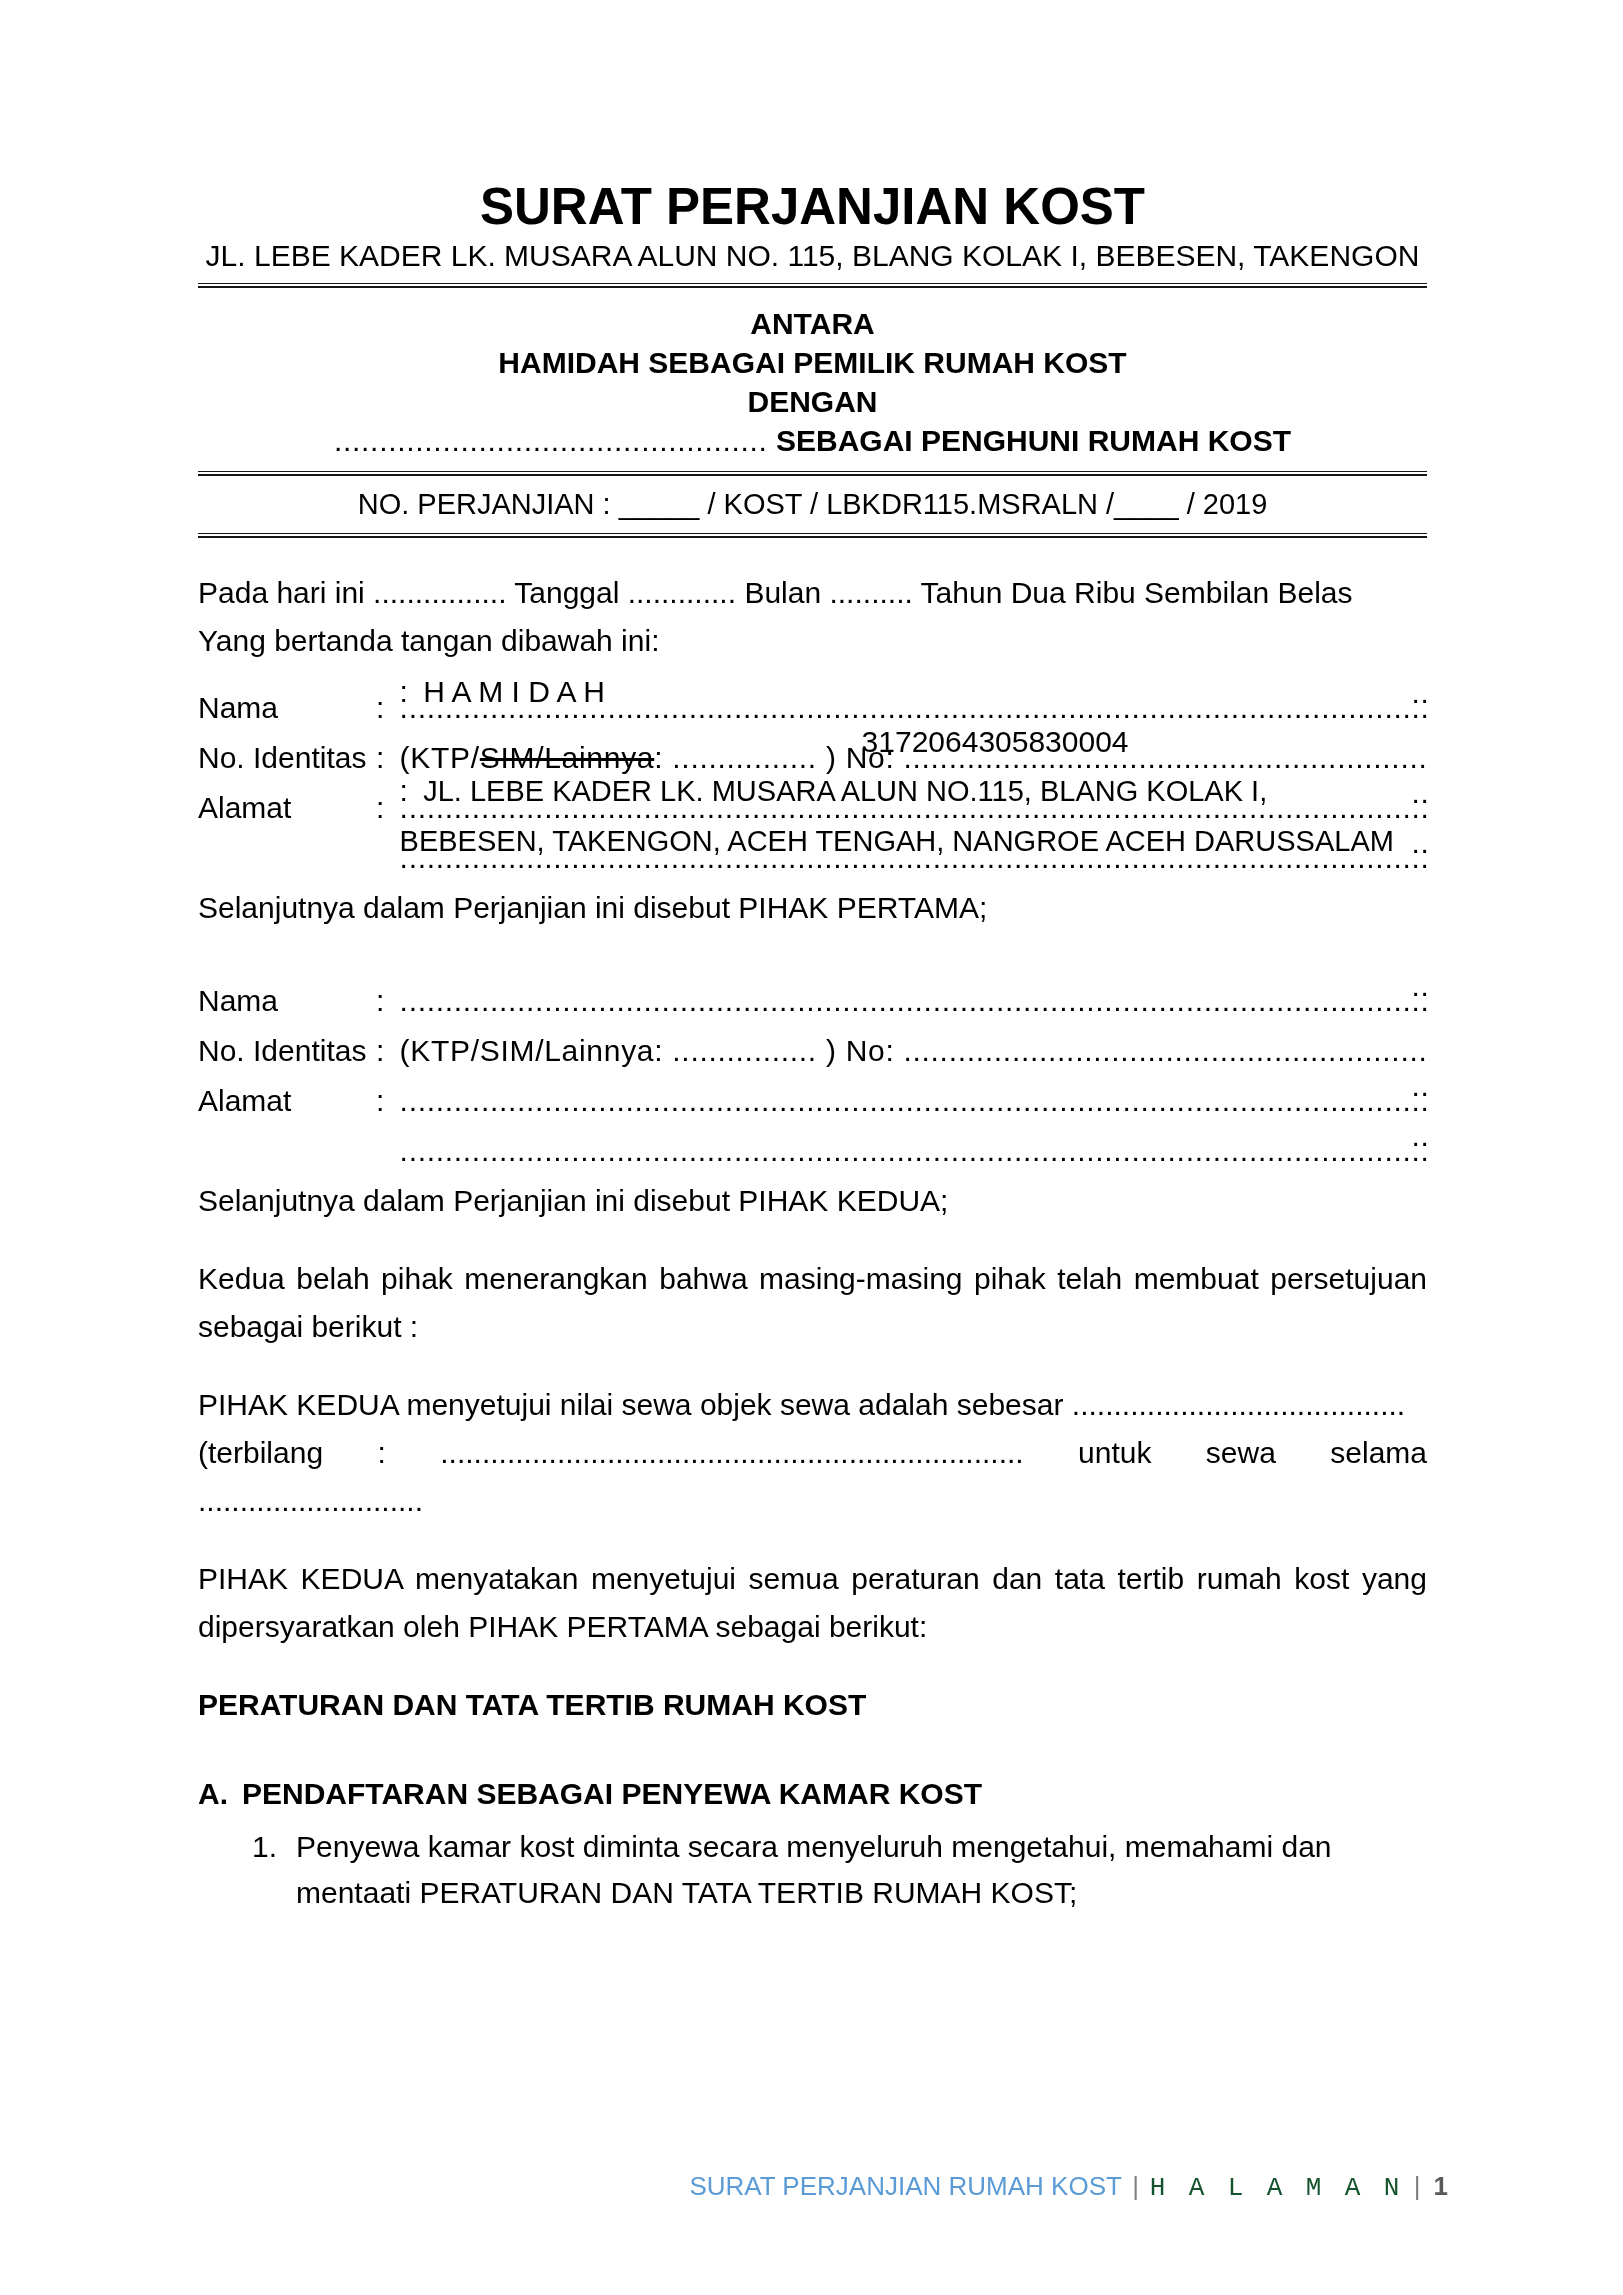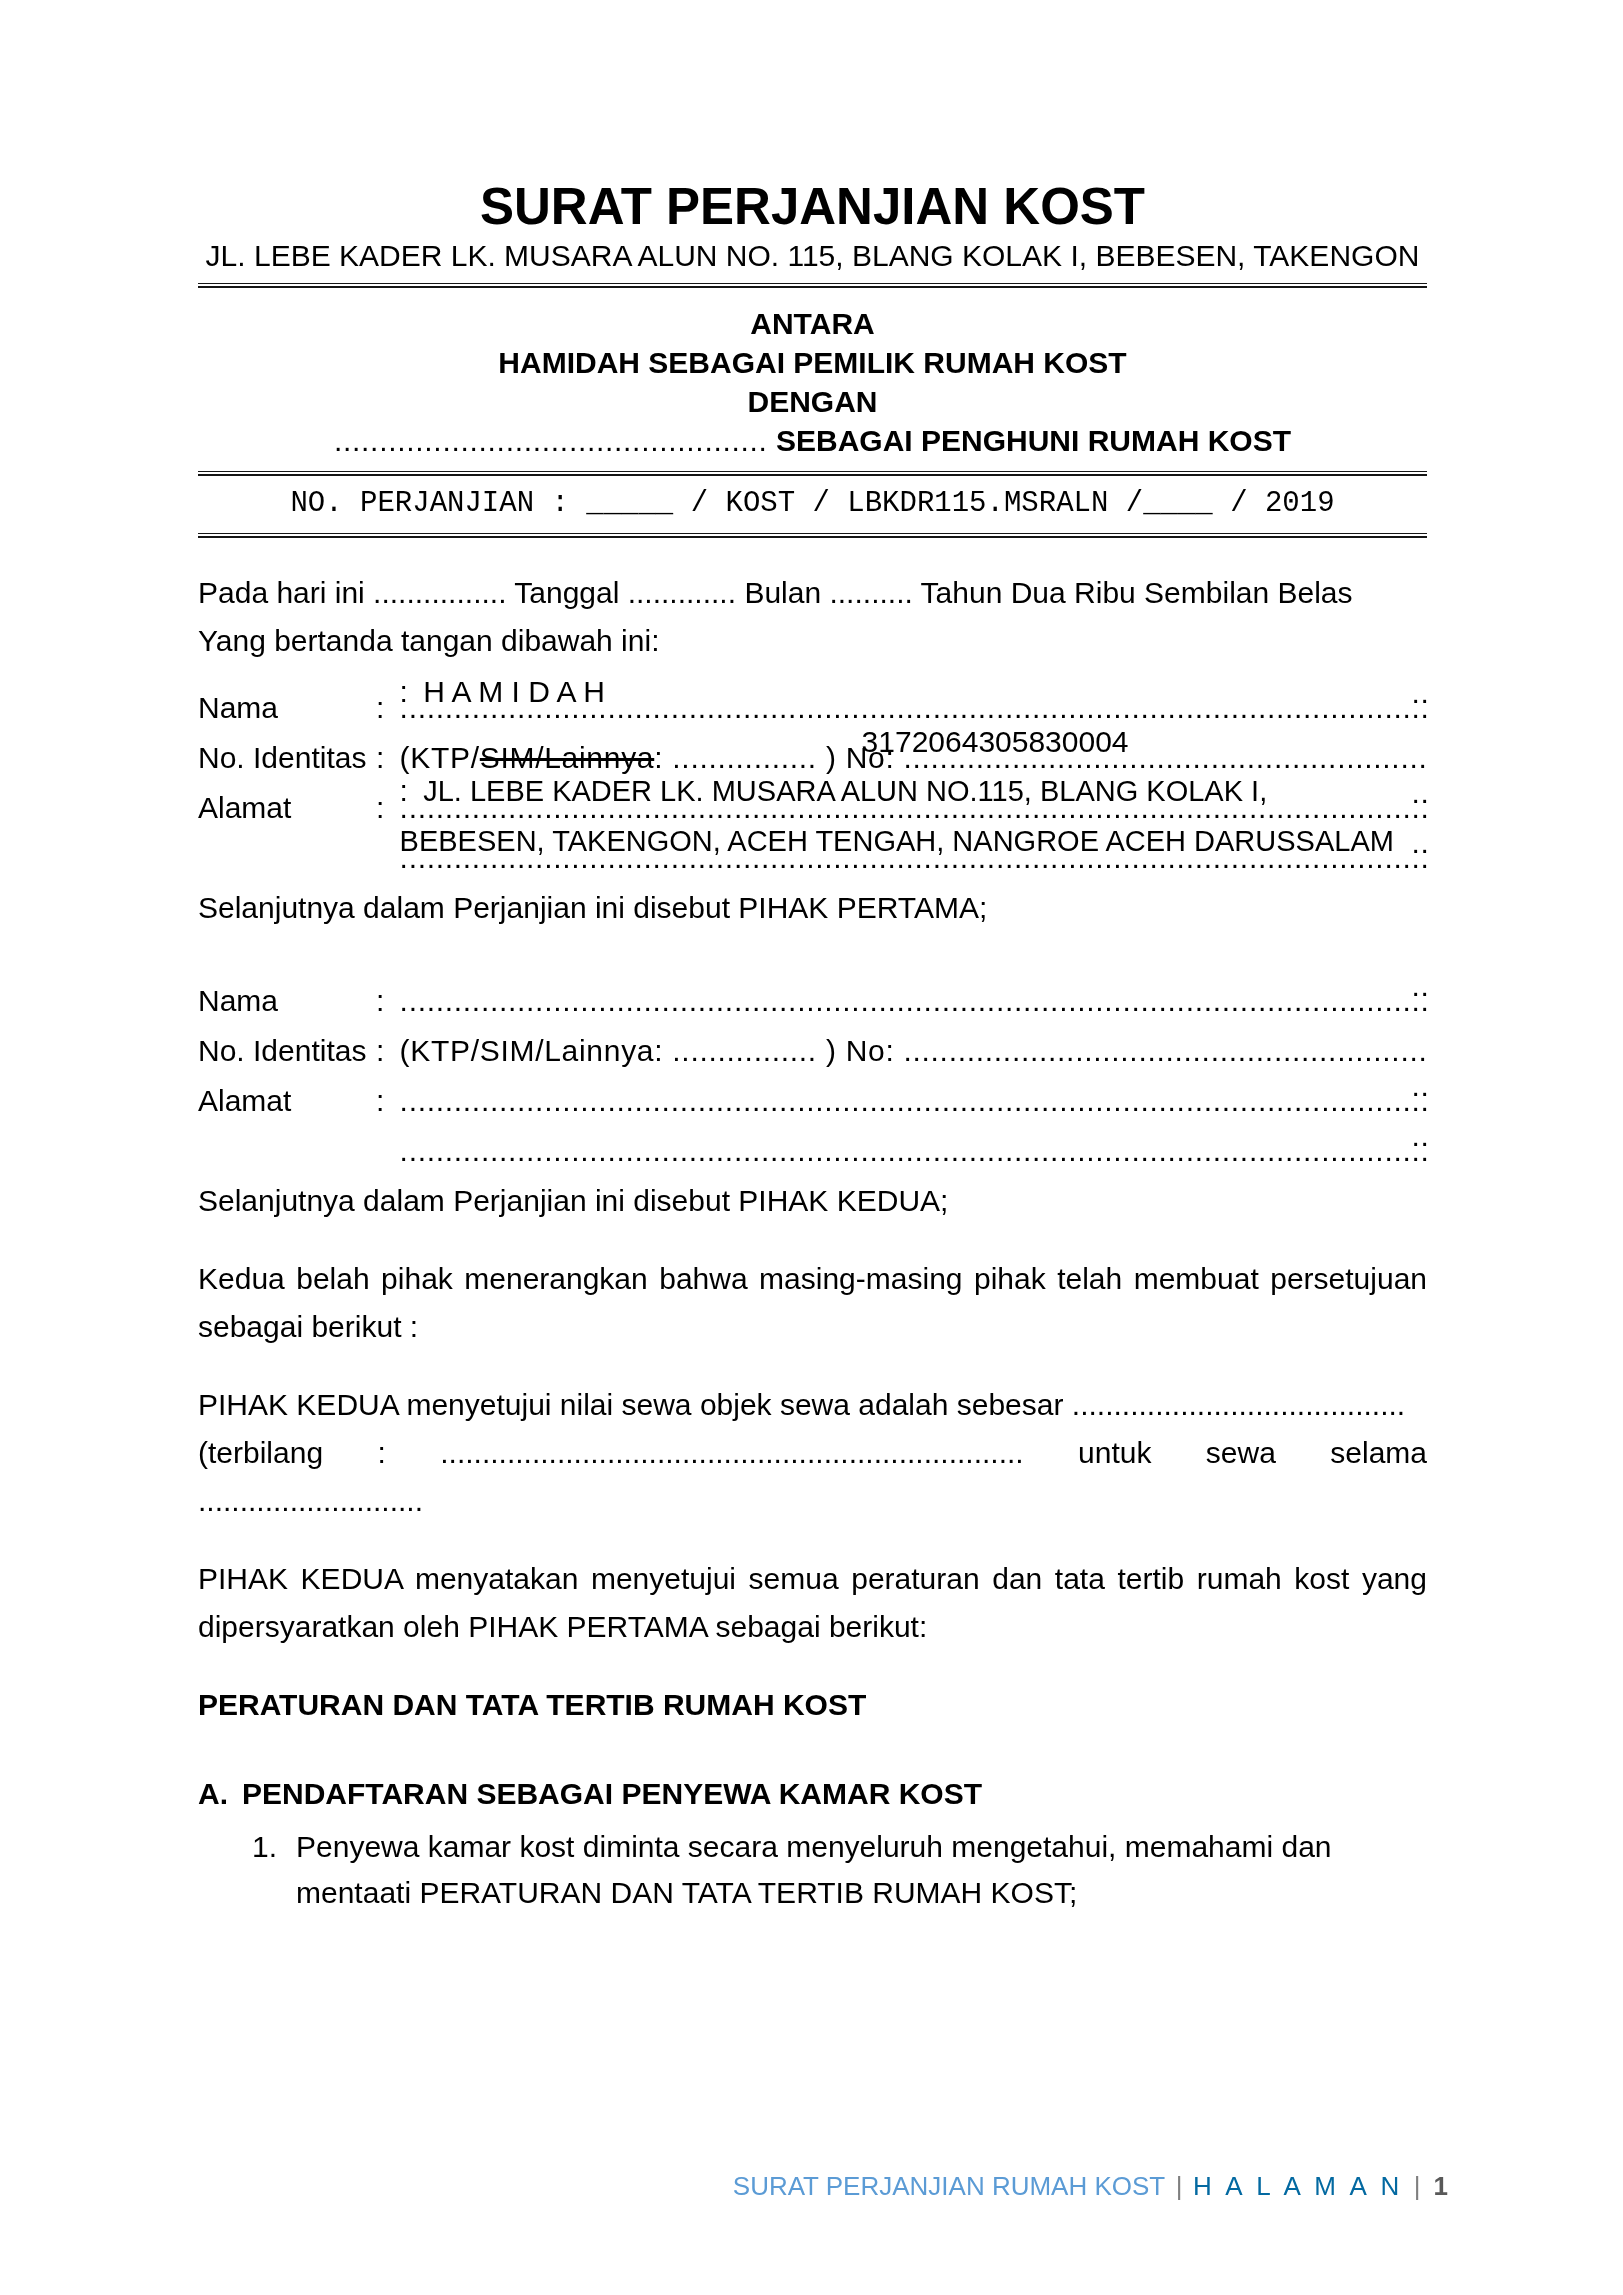--- a/index.html
+++ b/index.html
@@ -16,21 +16,21 @@
   .subtitle { margin-top:1.3px; text-align:center; font-size:30px; line-height:37px; }
 
   .rule { height:2px; border-top:1.3px solid #161616; border-bottom:2.6px solid #161616; }
   .r1 { margin-top:9.2px; }
   .r2 { margin-top:10.5px; }
   .r3 { margin-top:0; }
 
   .antara { margin-top:15.7px; text-align:center; font-weight:bold; line-height:39px; }
   .antara .ldots { font-weight:normal; letter-spacing:0.7px; }
 
-  .noperj { text-align:center; font-size:29px; line-height:38px; padding:9.2px 0 10.5px 0;font-family:Liberation Mono, monospace; }
+  .noperj { text-align:center; font-size:29px; line-height:38px; padding:9.2px 0 10.5px 0; }
 
   .opening { margin-top:31px; line-height:48px; }
   .nowrap  { white-space:nowrap; }
 
   .formsec { }
   .sec1 { margin-top:10.5px; }
   .sec2 { margin-top:37px; }
 
   .frow  { display:flex; align-items:flex-end; height:50px; position:relative; }
   .flabel{ width:178px; flex:none; line-height:37px; }
@@ -54,21 +54,21 @@
   .heading { margin-top:30px; font-weight:bold; line-height:48px; }
 
   .itemA { margin-top:41px; display:flex; font-weight:bold; line-height:48px; }
   .itemA .marker { width:44px; flex:none; }
   .item1 { margin-top:6.5px; display:flex; line-height:46px; }
   .item1 .marker { margin-left:54px; width:44px; flex:none; }
   .item1 .text   { flex:1; }
 
   .footer { position:absolute; top:2171px; right:175px; font-size:26px; white-space:nowrap; }
   .f-blue { color:#5b9bd5; }
-  .f-gray { color:#0369a1; }
+  .f-gray { color:#14532d;font-family:Liberation Mono, monospace; }
   .f-sep  { color:#7f7f7f; margin:0 10.5px; }
   .f-hal  { letter-spacing:3.9px; }
   .f-num  { color:#595959; font-weight:bold; margin-left:2.6px; }
 </style>
 </head>
 <body>
 
 <div class="content">
 
   <div class="title">SURAT PERJANJIAN KOST</div>

